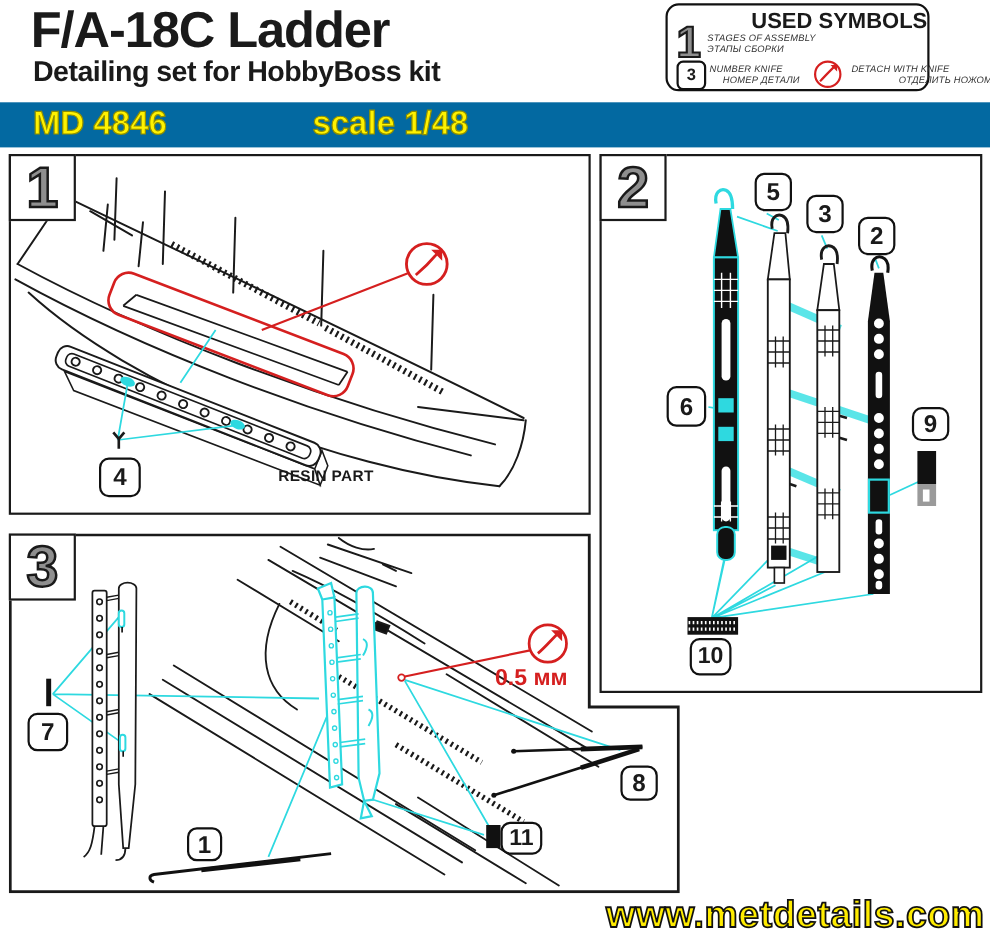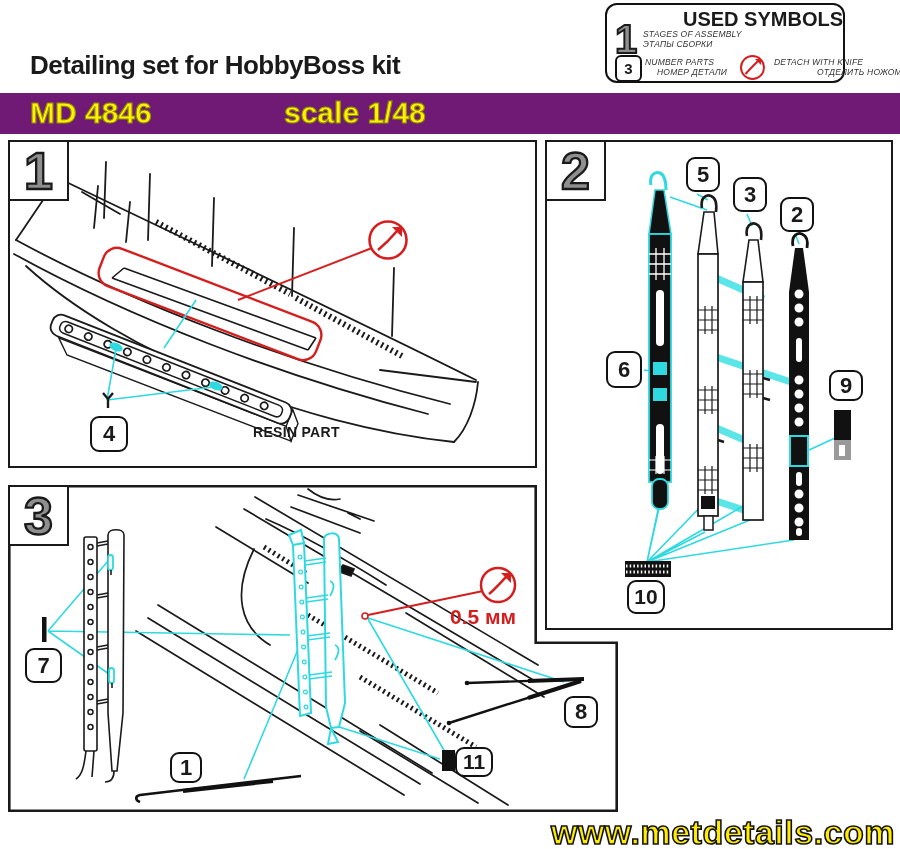--- a/index.html
+++ b/index.html
@@ -2,21 +2,21 @@
 <html><head>
 <meta charset="utf-8">
 <style>
   html,body{margin:0;padding:0;background:#fff;}
   #canvas{position:relative;width:900px;height:849px;background:#fff;overflow:hidden;
           font-family:"Liberation Sans",sans-serif;color:#1a1a1a;}
   .abs{position:absolute;}
   
   .title{left:28px;top:0px;font-size:46px;font-weight:bold;letter-spacing:-1px;}
   .subtitle{left:30px;top:50px;font-size:26px;font-weight:bold;letter-spacing:-0.5px;}
-  .graybar{left:0;top:93px;width:900px;height:41px;background:#701a75;}
+  .graybar{left:0;top:93px;width:900px;height:41px;background:#0369a1;}
   .graybar span{position:absolute;top:3px;font-size:30px;font-weight:bold;color:#fff200;
                 -webkit-text-stroke:1.1px #8f8f00;}
   .code{left:30px;} .scale{left:284px;}
   
   .symbox{left:605px;top:3px;width:240px;height:80px;background:#fff;border:2.5px solid #111;
           border-radius:12px;box-sizing:border-box;}
   .symtitle{left:0;top:3px;width:100%;text-align:right;font-size:20px;font-weight:bold;}
   .bignum{font-weight:bold;color:#8f8f8f;-webkit-text-stroke:2px #1a1a1a;}
   .symtext{font-size:8.5px;line-height:10px;color:#333;letter-spacing:0.2px;white-space:nowrap;font-style:italic;}
   .minibox{width:23px;height:23px;border:2px solid #111;border-radius:6px;background:#fff;
@@ -32,36 +32,37 @@
   .note-drill{font-size:21px;font-weight:bold;color:#d51f1f;}
   .website{left:0;top:813px;width:895px;text-align:right;font-size:34px;font-weight:bold;
            color:#ffec00;-webkit-text-stroke:1.6px #111;letter-spacing:0.5px;}
   svg{display:block;}
 </style>
 </head>
 <body>
 
 <div id="canvas">
 
+  <div class="abs title">F/A-18C Ladder</div>
   <div class="abs subtitle">Detailing set for HobbyBoss kit</div>
 
   <div class="abs graybar">
     <span class="code">MD 4846</span>
     <span class="scale">scale 1/48</span>
   </div>
 
   <div class="abs symbox">
     <div class="abs symtitle">USED SYMBOLS</div>
     <div class="abs bignum" style="left:8px;top:14px;font-size:40px;line-height:1;">1</div>
     <div class="abs symtext" style="left:36px;top:24px;">STAGES OF ASSEMBLY</div>
     <div class="abs symtext" style="left:36px;top:34px;">ЭТАПЫ СБОРКИ</div>
     <div class="abs minibox" style="left:8px;top:50px;">
       <span>3</span>
     </div>
-    <div class="abs symtext" style="left:38px;top:52px;">NUMBER PARTS</div>
+    <div class="abs symtext" style="left:38px;top:52px;">NUMBER KNIFE</div>
     <div class="abs symtext" style="left:38px;top:62px;margin-left:12px;">НОМЕР ДЕТАЛИ</div>
     <svg class="abs" style="left:132px;top:49px;" width="27" height="27" viewBox="0 0 27 27">
       <circle cx="13.5" cy="13.5" r="11.5" fill="#fff" stroke="#d51f1f" stroke-width="2"></circle>
       <path d="M6.5,20 C10,16 14,12 19,7" stroke="#d51f1f" stroke-width="2" fill="none"></path>
       <path d="M16,5 L22,11 L22,5 Z" fill="#d51f1f"></path>
     </svg>
     <div class="abs symtext" style="left:167px;top:52px;">DETACH WITH KNIFE</div>
     <div class="abs symtext" style="left:165px;top:62px;margin-left:45px;">ОТДЕЛИТЬ НОЖОМ</div>
   </div>
 

